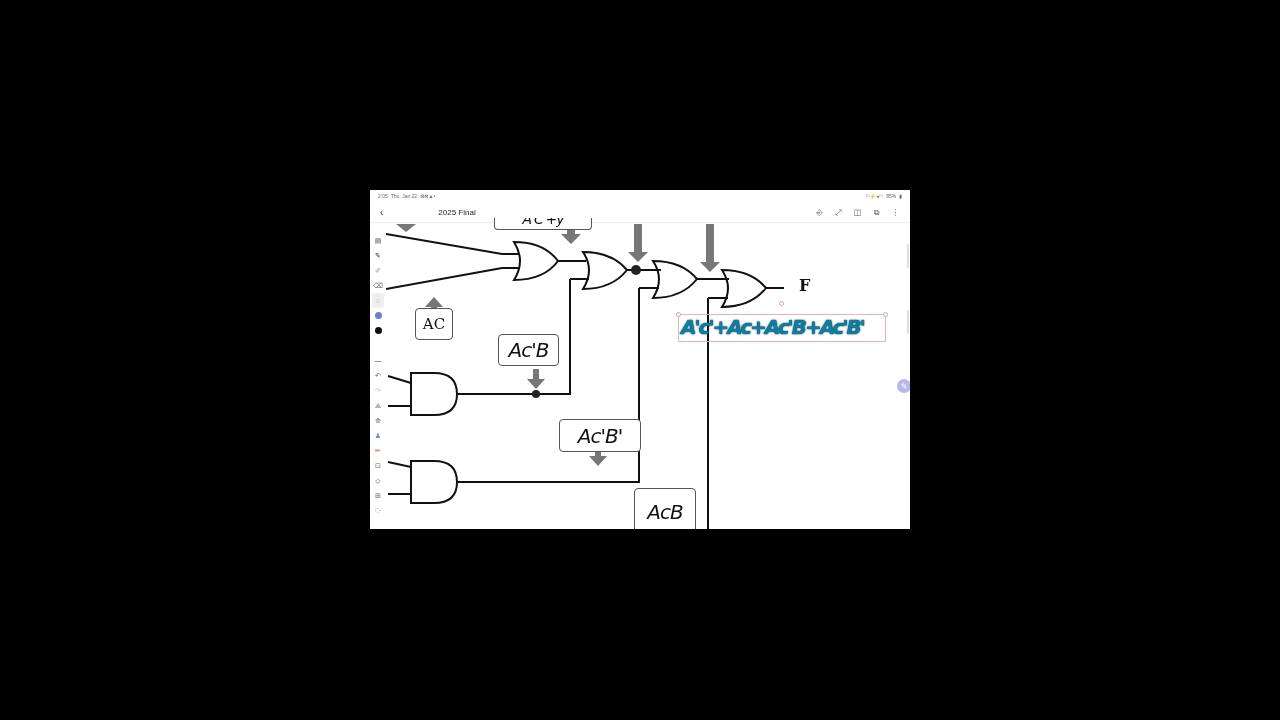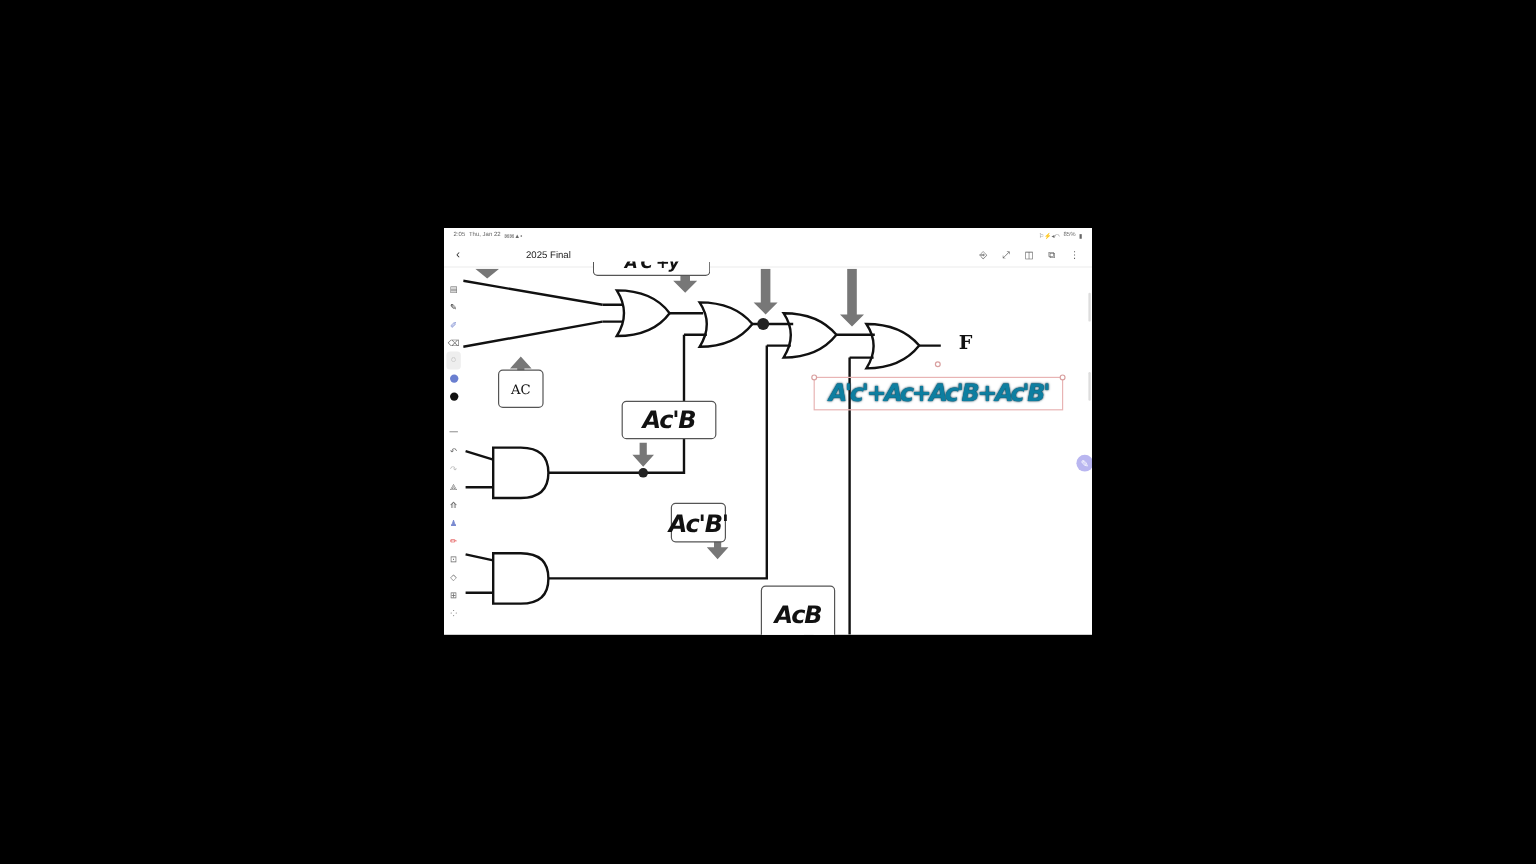--- a/index.html
+++ b/index.html
@@ -11,21 +11,21 @@
     .back-btn { font-size: 10px; color: #333; margin-right: 7px; cursor: pointer; }
     .doc-title { font-size: 8px; color: #222; font-weight: 500; margin-left: 48px; }
     .appbar-actions { margin-left: auto; display: flex; gap: 10px; align-items: center; color: #555; font-size: 8px; }
     .appbar-actions span { cursor: pointer; display: inline-block; width: 9px; text-align: center; }
     .toolbar { position: absolute; left: 0; top: 43px; width: 16px; height: 290px; display: flex; flex-direction: column; align-items: center; }
     .tool { width: 12px; height: 15px; display: flex; align-items: center; justify-content: center; font-size: 7px; color: #666; cursor: pointer; }
     .tool .dot { width: 7px; height: 7px; border-radius: 50%; }
     .canvas { position: absolute; left: 16px; top: 34px; width: 524px; height: 305px; }
     .canvas svg { position: absolute; left: 0; top: 0; }
     .label-box { position: absolute; border: 1.2px solid #555; border-radius: 4px; background: #fff; display: flex; align-items: center; justify-content: center; font-family: "DejaVu Serif", serif; color: #111; }
-    .hand { font-family: "DejaVu Sans", sans-serif; font-style: italic; font-size: 20px; letter-spacing: -1px; font-weight: bold; }
+    .hand { font-family: "DejaVu Sans", sans-serif; font-style: italic; font-size: 20px; letter-spacing: -1px; }
     .f-label { position: absolute; font-family: "DejaVu Serif", serif; font-weight: bold; font-size: 16px; color: #111; }
     .expr { position: absolute; font-family: "DejaVu Sans", sans-serif; font-style: italic; font-weight: bold; font-size: 20px; color: #0d7ea0; letter-spacing: -2px; text-shadow: 0 0 2px #0b3f55, 0 0 1px #0b3f55; border: 1px solid #e8b4b4; padding: 0 2px; white-space: nowrap; }
     .handle { position: absolute; width: 5px; height: 5px; border: 1px solid #d9a0a0; border-radius: 50%; background: #fff; }
     .side-scroll { position: absolute; width: 2px; background: #ddd; border-radius: 1px; }
     .fab { position: absolute; left: 527px; top: 189px; width: 14px; height: 14px; border-radius: 50%; background: #b9b6f0; color: #fff; font-size: 8px; display: flex; align-items: center; justify-content: center; cursor: pointer; }
   </style>
 </head>
 <body>
 
 <div class="tablet">
@@ -132,36 +132,36 @@
         <path d="M52,63 L58,63 L58,53 L64,53 L55,43 L46,53 L52,53 Z" transform="translate(-7,30)"></path>
         <path d="M147,145 L153,145 L153,155 L159,155 L150,165 L141,155 L147,155 Z"></path>
         <path d="M209,218 L215,218 L215,232 L221,232 L212,242 L203,232 L209,232 Z"></path>
         <path d="M284,289 L292,289 L292,305 L284,305 Z"></path>
       </g>
     </svg>
 
     <div class="label-box" style="left:108px;top:-6px;width:98px;height:12px;border-top:none;border-radius:0 0 4px 4px;font-size:11px;overflow:hidden;">
         <span class="hand" style="font-size:14px;margin-top:-10px">A'C'+y</span>
       </div>
-    <div class="label-box" style="left:29px;top:84px;width:38px;height:32px;font-size:11px;">
+    <div class="label-box" style="left:29px;top:84px;width:38px;height:32px;font-size:15px;">
         <span>AC</span>
       </div>
-    <div class="label-box" style="left:112px;top:110px;width:79px;height:32px;margin-left:20px;">
+    <div class="label-box" style="left:112px;top:110px;width:61px;height:32px;">
         <span class="hand">Ac'B</span>
       </div>
-    <div class="label-box" style="left:173px;top:195px;width:46px;height:33px;">
+    <div class="label-box" style="left:173px;top:195px;width:82px;height:33px;">
         <span class="hand">Ac'B'</span>
       </div>
     <div class="label-box" style="left:248px;top:264px;width:62px;height:47px;">
         <span class="hand">AcB</span>
       </div>
 
     <div class="f-label" style="left:413px;top:52px;">F</div>
 
-    <div class="expr" style="left:292px;top:90px;width:208px;height:28px;text-align:center;">A'c'+Ac+Ac'B+Ac'B'</div>
+    <div class="expr" style="left:292px;top:90px;width:208px;height:28px;">A'c'+Ac+Ac'B+Ac'B'</div>
     <div class="handle" style="left:290px;top:88px;"></div>
     <div class="handle" style="left:393px;top:77px;"></div>
     <div class="handle" style="left:497px;top:88px;"></div>
 
     <div class="side-scroll" style="left:521px;top:20px;height:24px;"></div>
     <div class="side-scroll" style="left:521px;top:86px;height:24px;"></div>
   </div>
 
   <div class="fab">✎</div>
 </div>

